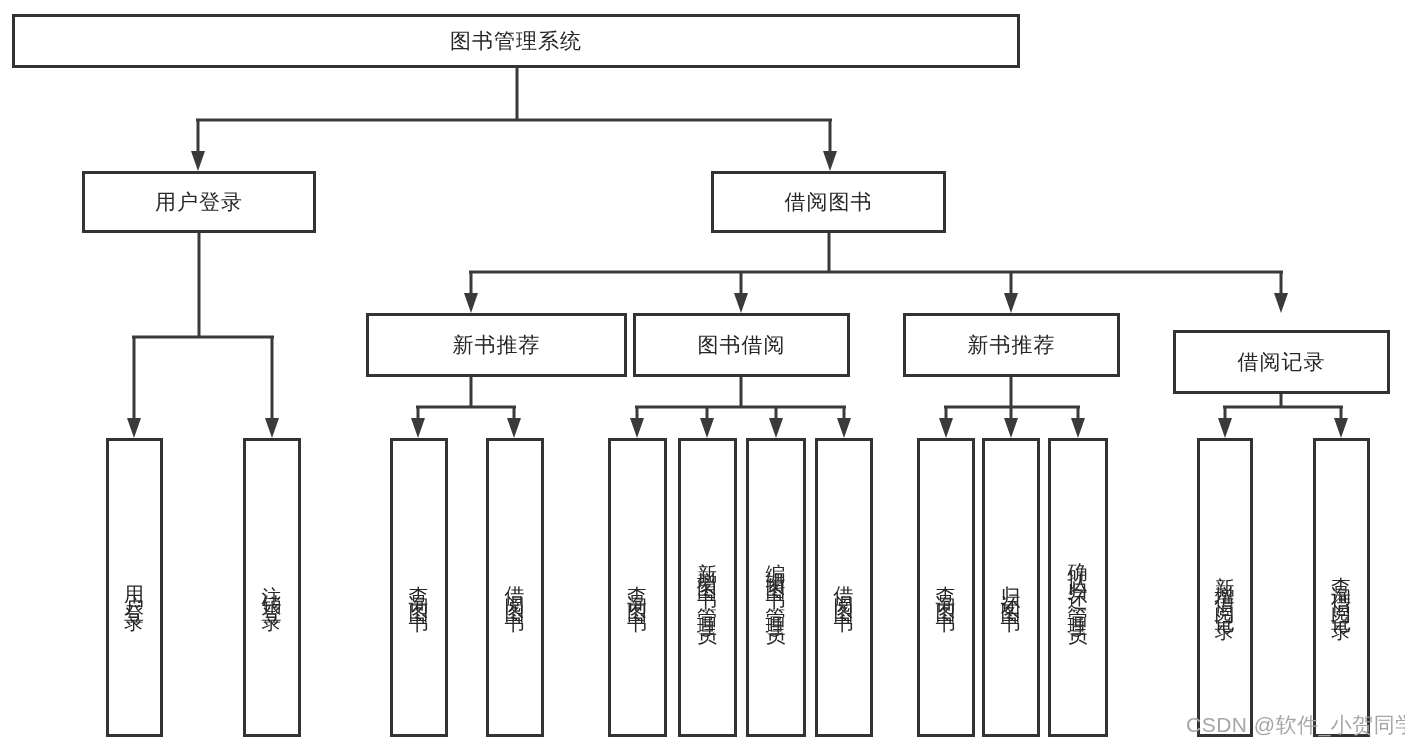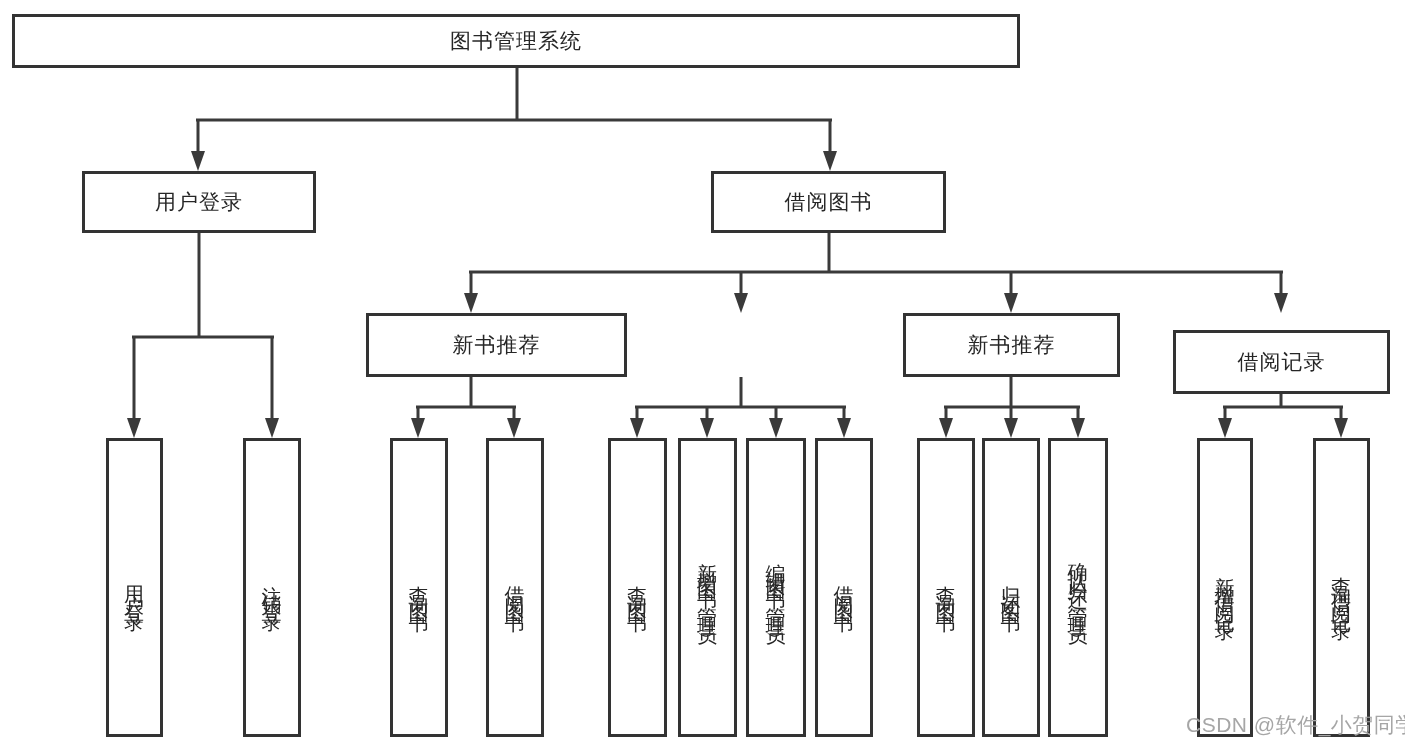--- a/index.html
+++ b/index.html
@@ -93,20 +93,23 @@
   <div class="node hnode" style="left:82px;top:171px;width:234px;height:62px">
     <span>用户登录</span>
   </div>
   <div class="node hnode" style="left:711px;top:171px;width:235px;height:62px">
     <span>借阅图书</span>
   </div>
 
   <div class="node hnode" style="left:366px;top:313px;width:261px;height:64px">
     <span>新书推荐</span>
   </div>
+  <div class="node hnode" style="left:633px;top:313px;width:217px;height:64px">
+    <span>图书借阅</span>
+  </div>
   <div class="node hnode" style="left:903px;top:313px;width:217px;height:64px">
     <span>新书推荐</span>
   </div>
   <div class="node hnode" style="left:1173px;top:330px;width:217px;height:64px">
     <span>借阅记录</span>
   </div>
 
   <div class="node vnode" style="left:106px;top:438px;width:57px;height:299px">
     <span class="vtext">用户登录</span>
   </div>

